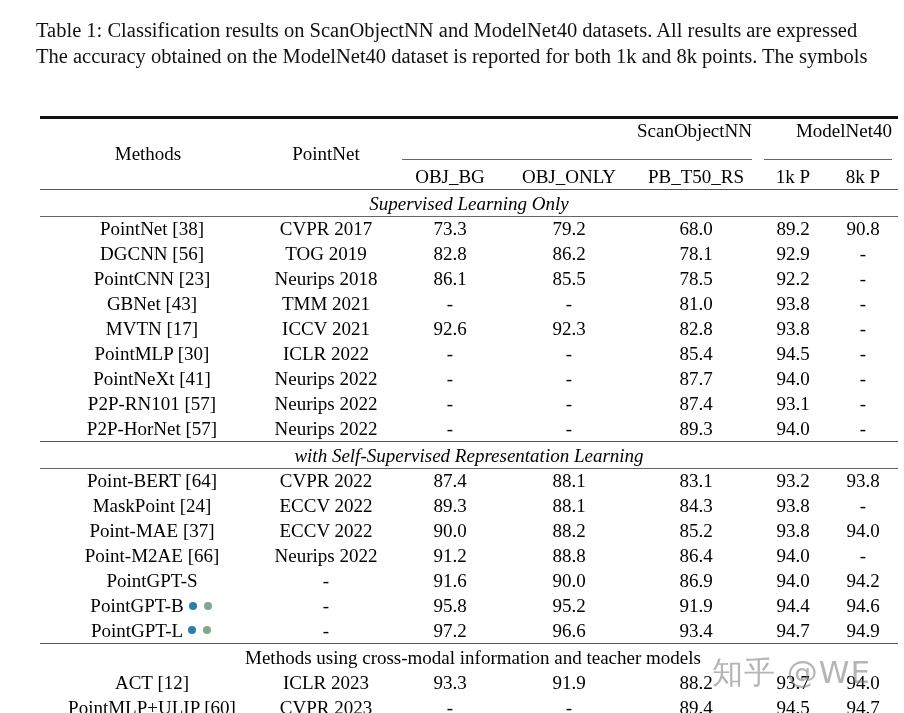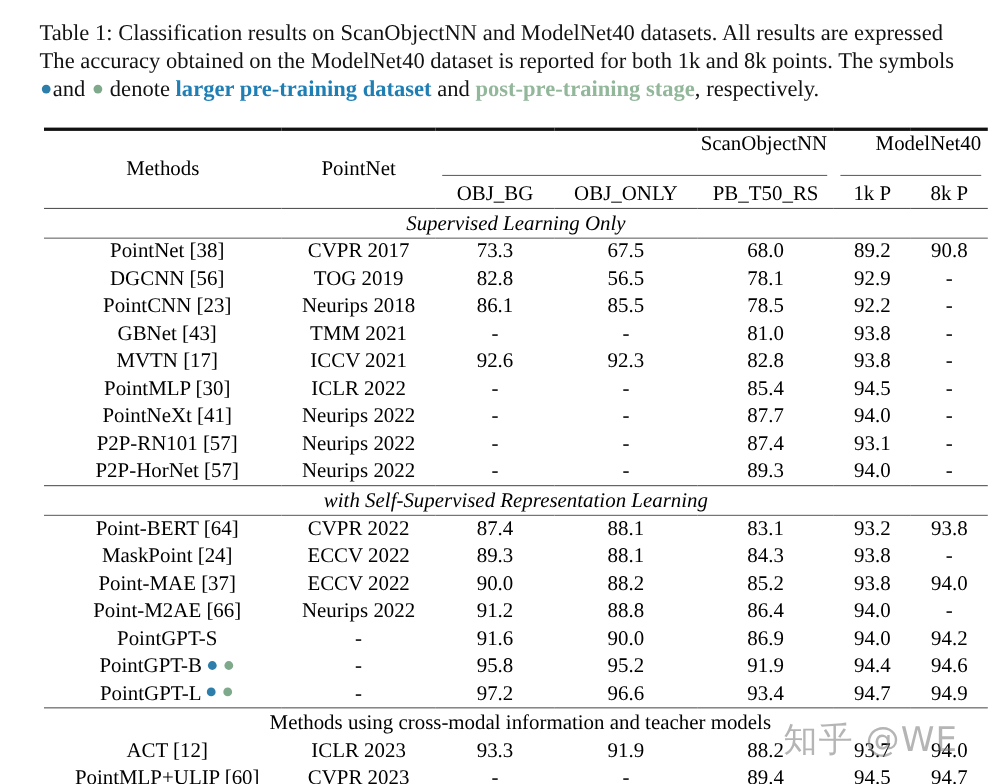--- a/index.html
+++ b/index.html
@@ -116,21 +116,20 @@
   }
 </style>
 </head>
 <body>
 
 <div id="page">
 
   <div id="caption">
     <span class="ln">Table 1: Classification results on ScanObjectNN and ModelNet40 datasets. All results are expressed</span>
     <span class="ln">The accuracy obtained on the ModelNet40 dataset is reported for both 1k and 8k points. The symbols</span>
-    <span class="ln"><span class="dot dot-blue"></span><span>and</span> <span class="dot dot-green"></span> <span>denote</span> <span class="hl-blue">larger pre-training dataset</span> <span>and</span> <span class="hl-green">post-pre-training stage</span><span>, respectively.</span></span>
   </div>
 
   <div id="table-wrap">
     <table class="tbl">
       <colgroup>
         <col class="c-method">
           <col class="c-ref">
           <col class="c-objbg">
         <col class="c-objonly">
           <col class="c-pb">
@@ -157,30 +156,30 @@
         </tr>
       </thead>
       <tbody id="tbody">
           <tr class="sectionrow midrule">
             <td colspan="7" class="t-center" style="">Supervised Learning Only</td>
           </tr>
           <tr class="datarow thinrule">
             <td class="t-left"><span>PointNet [38]</span></td>
             <td class="t-center">CVPR 2017</td>
             <td class="t-center">73.3</td>
-            <td class="t-center">67.5</td>
+            <td class="t-center">79.2</td>
             <td class="t-center">68.0</td>
             <td class="t-center">89.2</td>
             <td class="t-center">90.8</td>
           </tr>
           <tr class="datarow">
             <td class="t-left"><span>DGCNN [56]</span></td>
             <td class="t-center">TOG 2019</td>
             <td class="t-center">82.8</td>
-            <td class="t-center">56.5</td>
+            <td class="t-center">86.2</td>
             <td class="t-center">78.1</td>
             <td class="t-center">92.9</td>
             <td class="t-center">-</td>
           </tr>
           <tr class="datarow">
             <td class="t-left"><span>PointCNN [23]</span></td>
             <td class="t-center">Neurips 2018</td>
             <td class="t-center">86.1</td>
             <td class="t-center">85.5</td>
             <td class="t-center">78.5</td>

